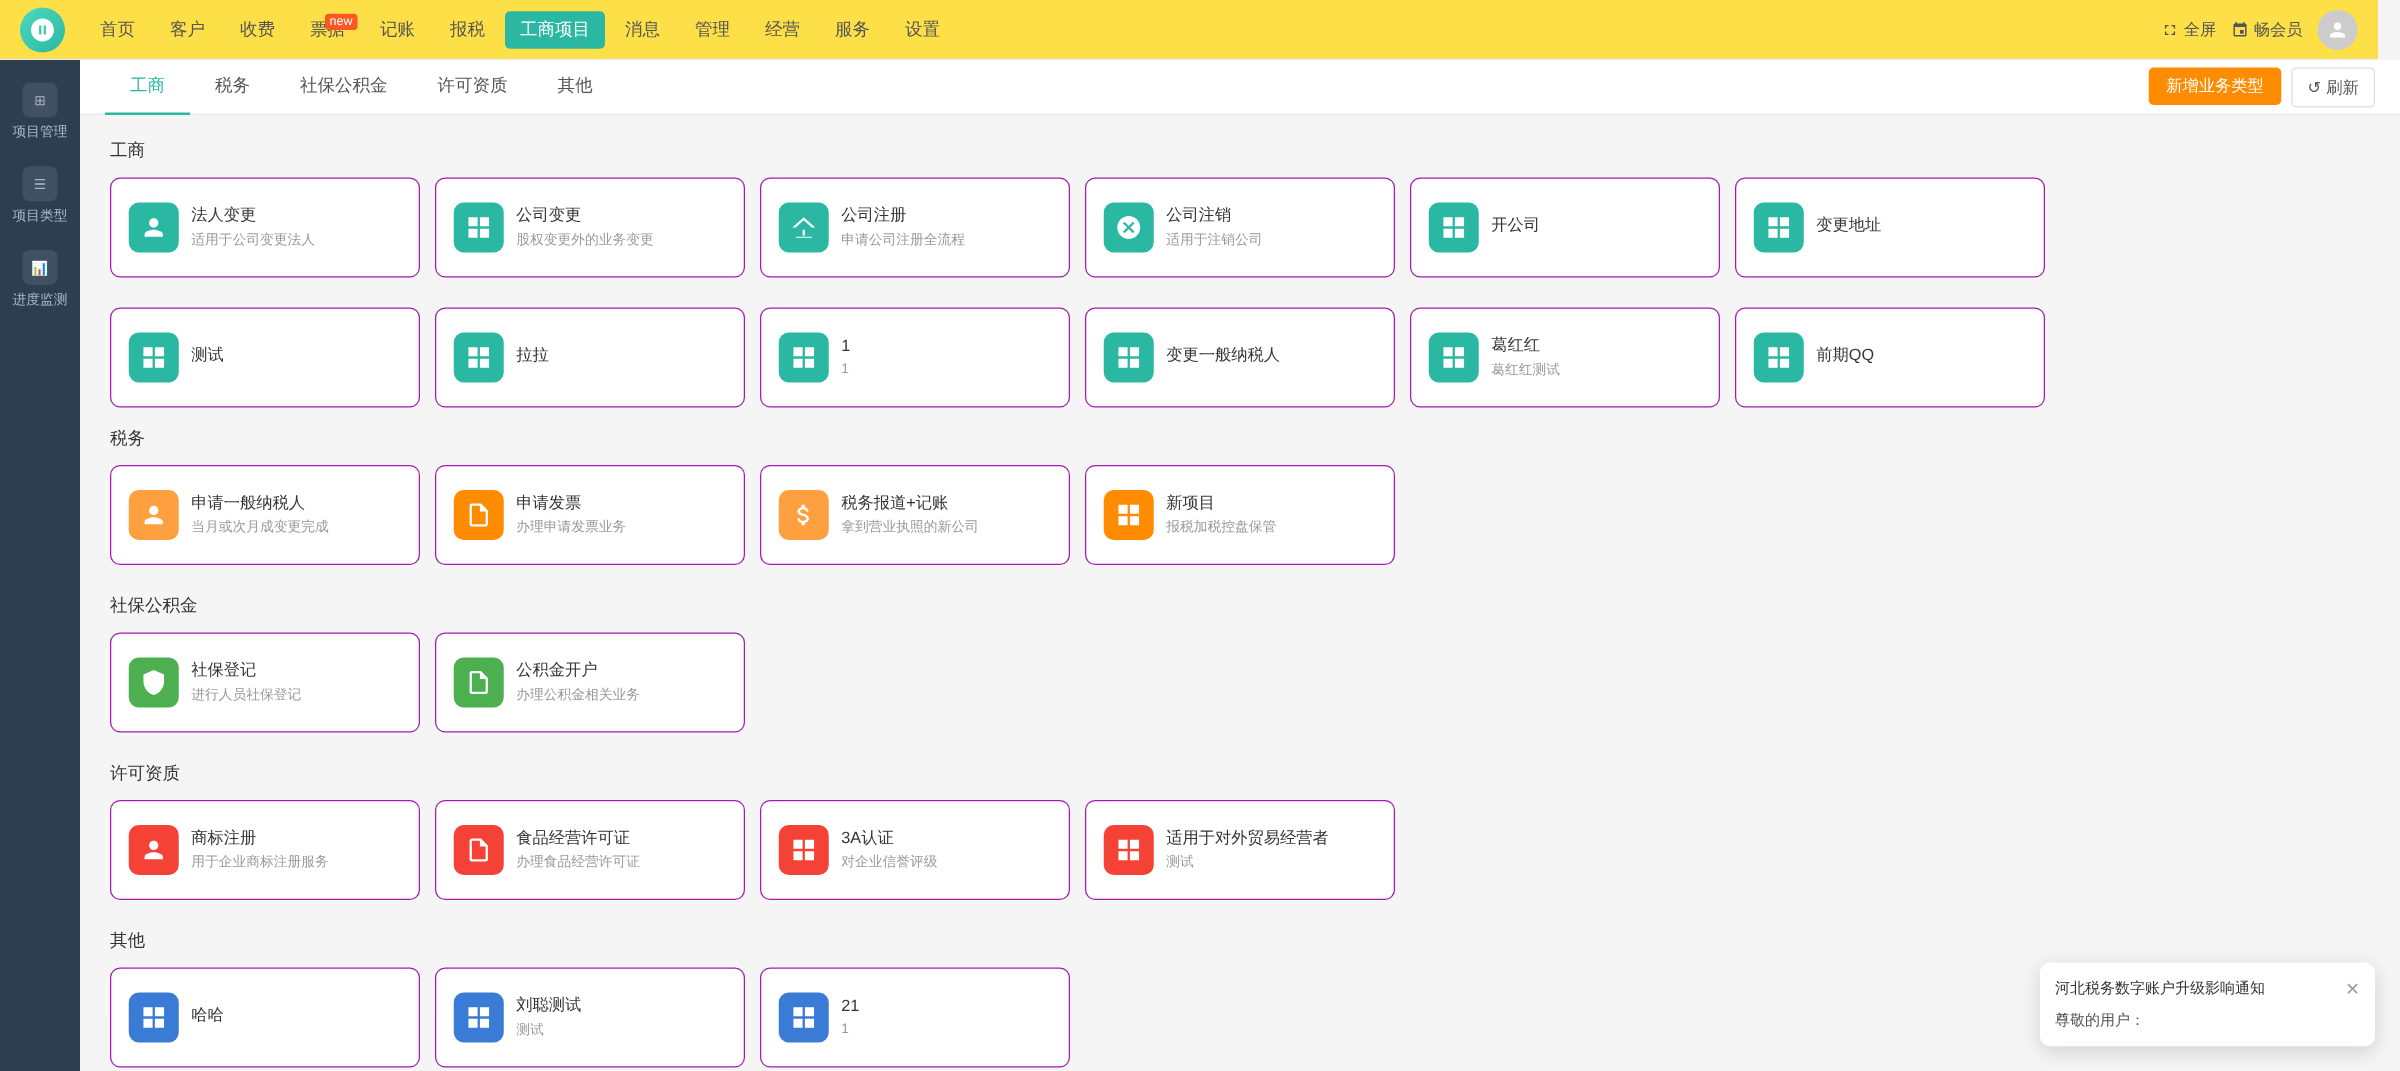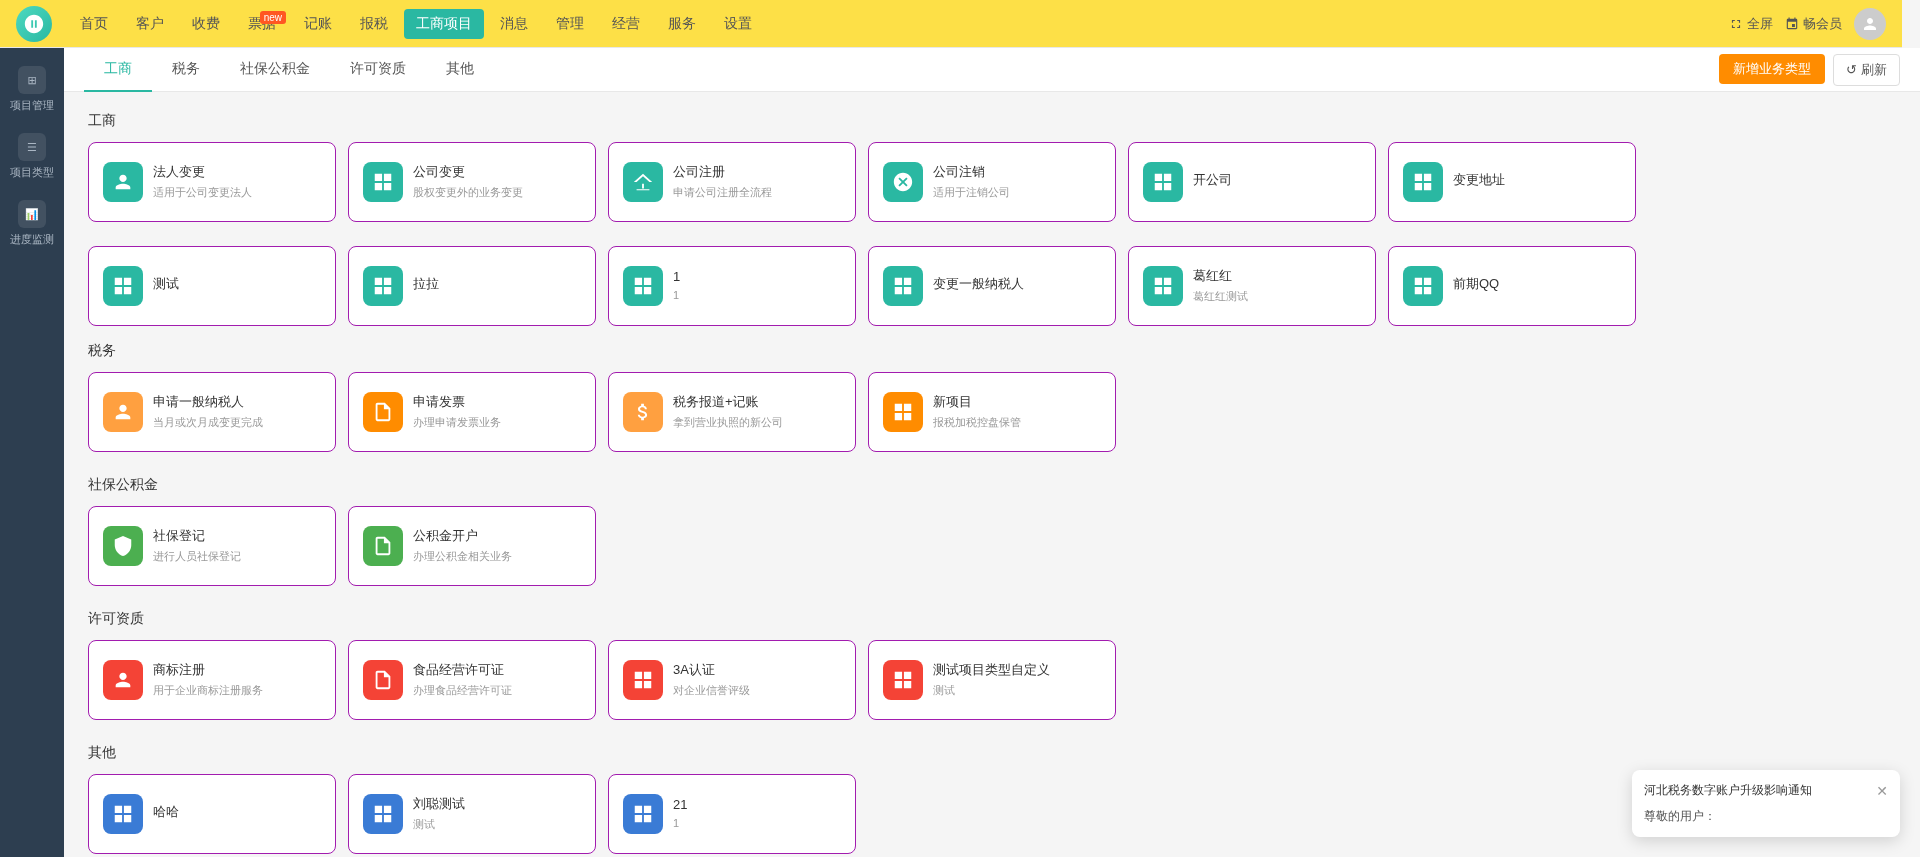--- a/index.html
+++ b/index.html
@@ -607,21 +607,21 @@
         <div class="card-desc">对企业信誉评级</div>
       </div>
     </div>
         <div class="card">
       <div class="card-icon icon-red">
         <svg width="22" height="22" viewBox="0 0 24 24" fill="white">
               <path d="M3 3h8v8H3V3zm0 10h8v8H3v-8zm10-10h8v8h-8V3zm0 10h8v8h-8v-8z"></path>
             </svg>
       </div>
       <div class="card-info">
-        <div class="card-title">测试项目类型自定义</div>
+        <div class="card-title">适用于对外贸易经营者</div>
         <div class="card-desc">测试</div>
       </div>
     </div>
       </div>
 
     <div class="section-title" style="margin-top:16px;">其他</div>
     <div class="cards-grid" id="other-cards" style="grid-template-columns: repeat(7,1fr);">
         <div class="card">
       <div class="card-icon icon-blue">
         <svg width="22" height="22" viewBox="0 0 24 24" fill="white">

